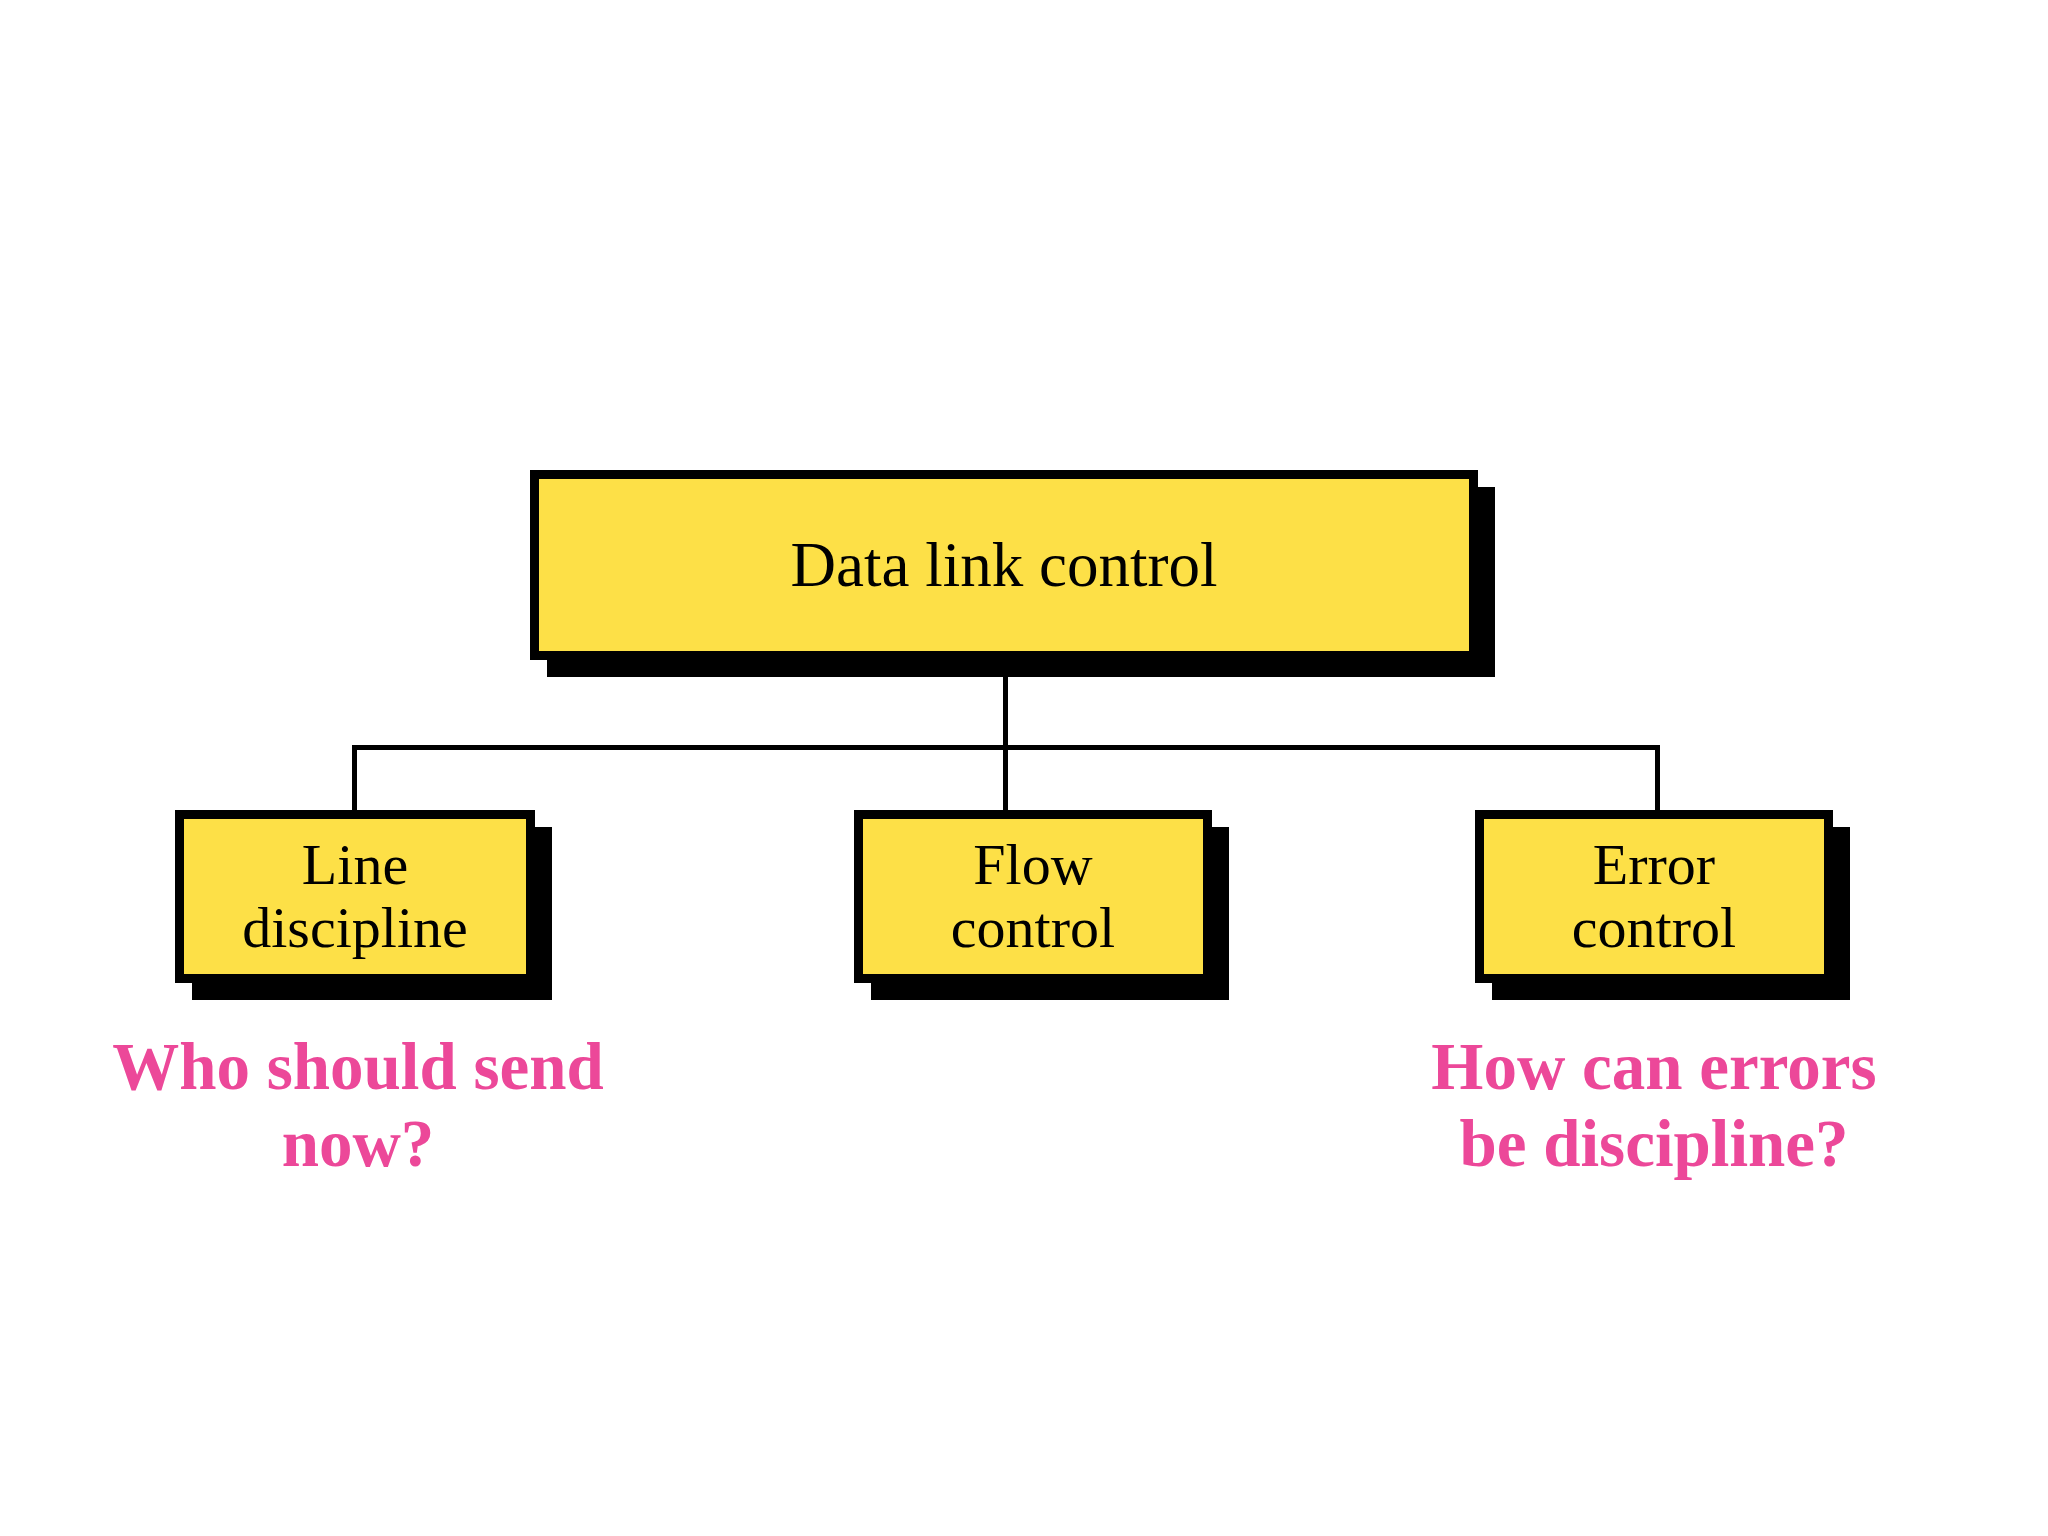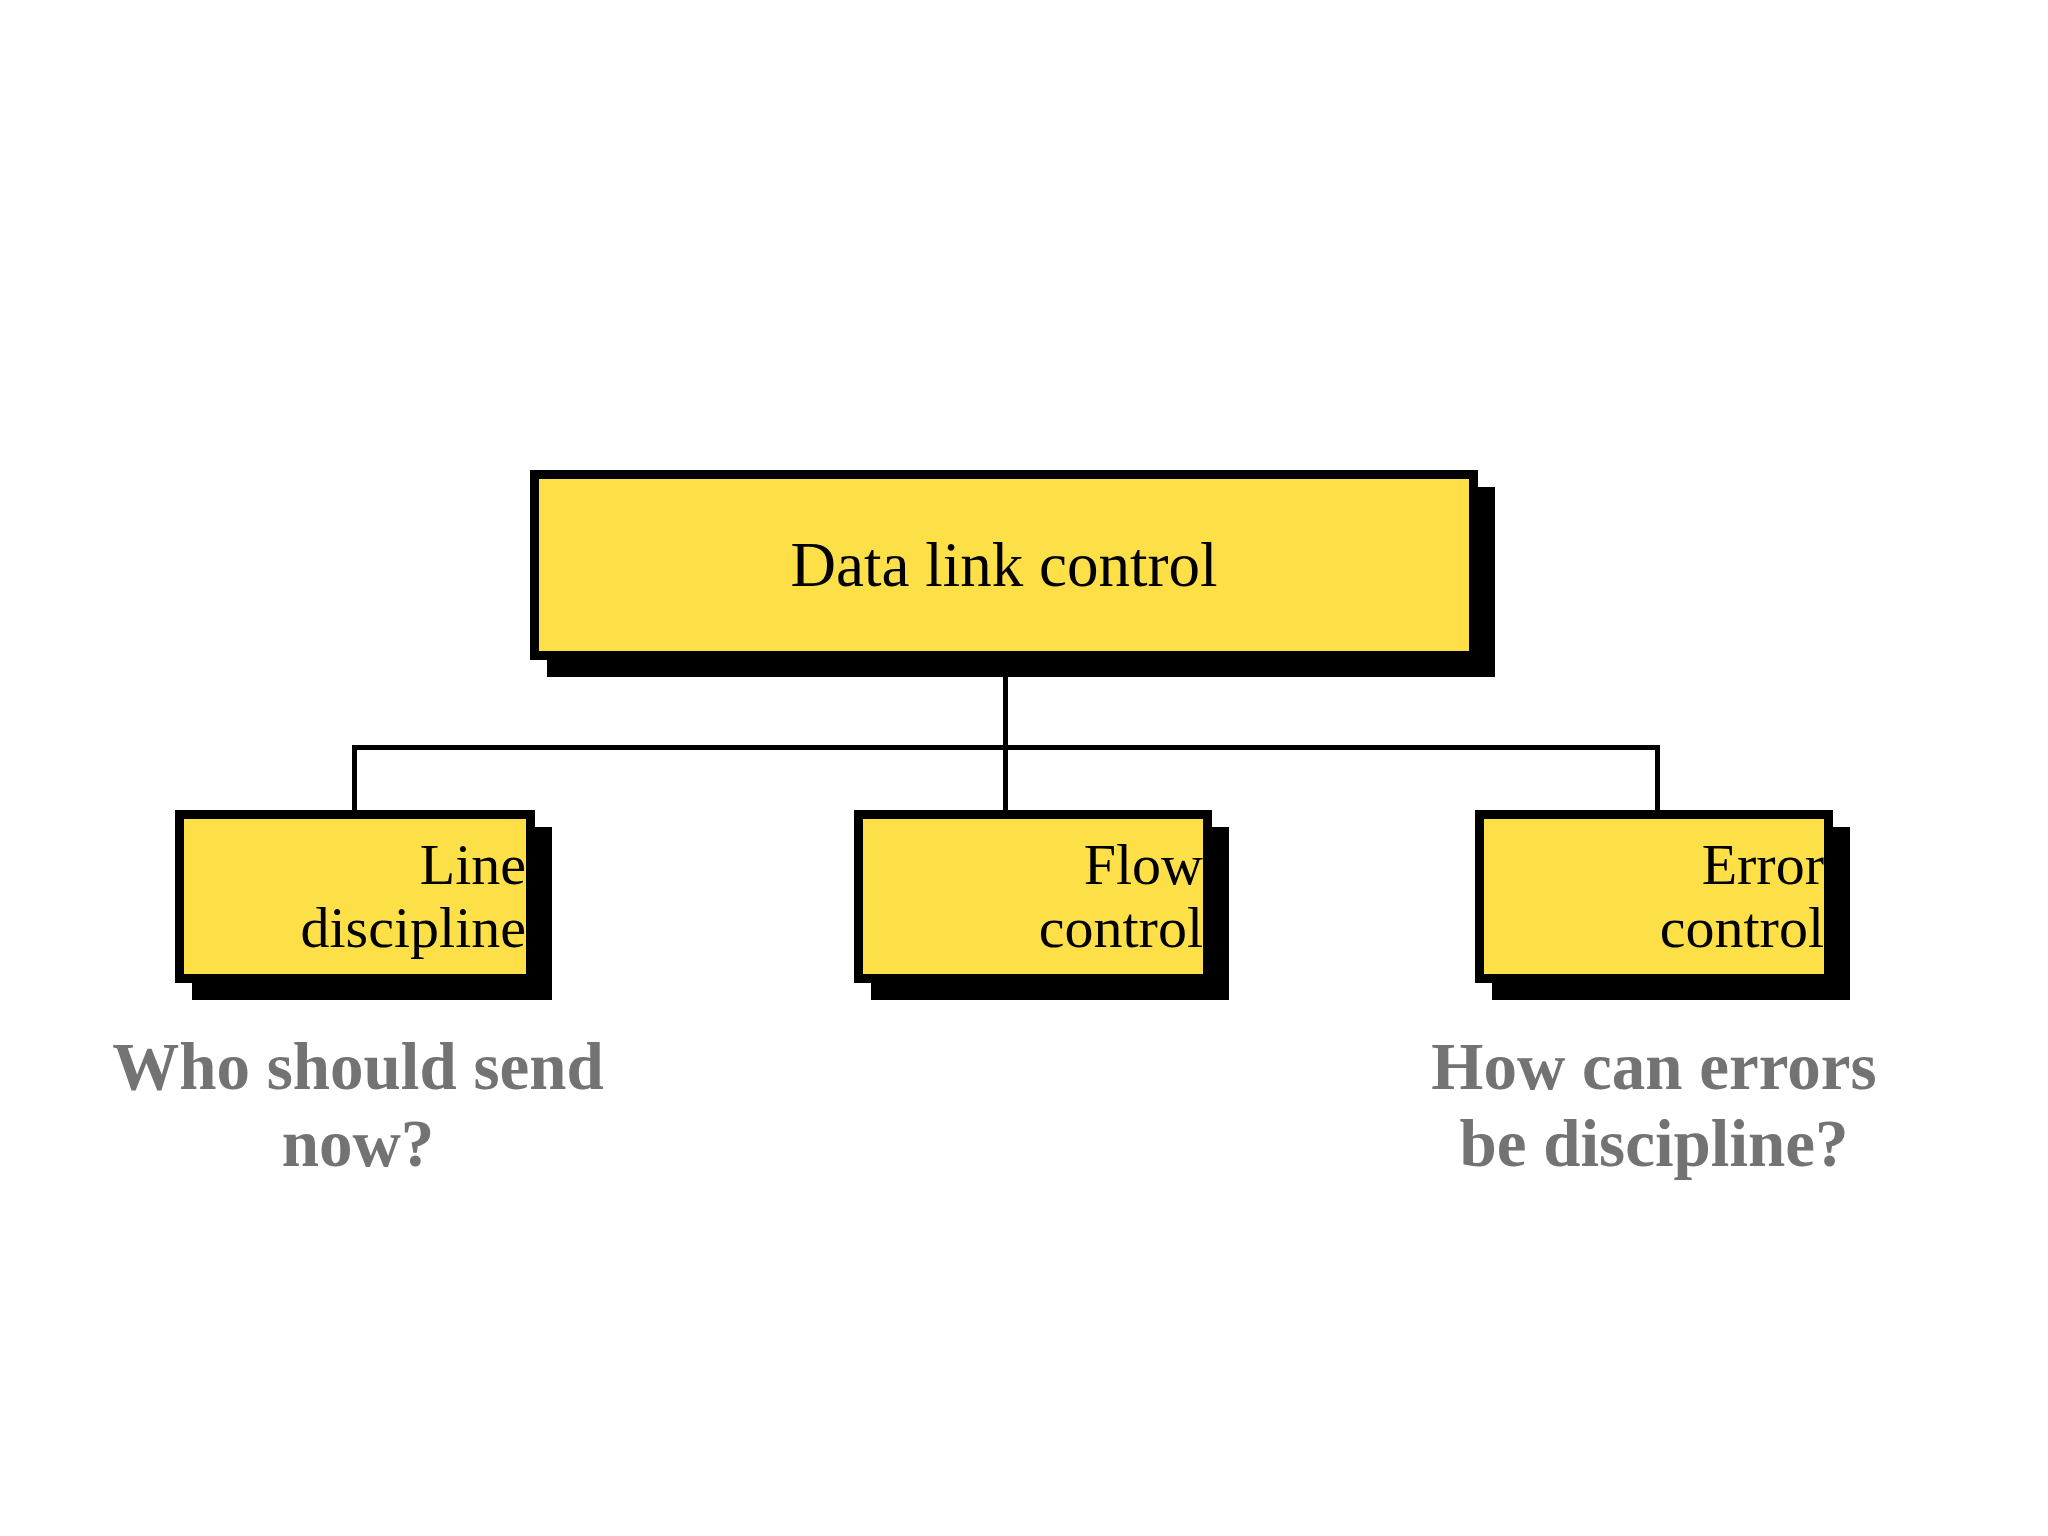--- a/index.html
+++ b/index.html
@@ -33,21 +33,20 @@
     width: 948px;
     height: 190px;
     font-size: 63px;
     line-height: 1.0;
   }
   .child-node {
     top: 810px;
     height: 173px;
     font-size: 58px;
     line-height: 1.08;
-    align-items: flex-end;
   }
   #node-line-discipline { left: 175px; width: 360px; }
   #node-flow-control    { left: 822px; width: 358px; margin-left: 32px; }
   #node-error-control   { left: 1475px; width: 358px; }
   .node-label-line { display: block; }
   .connector {
     position: absolute;
     background: #000000;
   }
   #connector-root-stem   { left: 1003px; top: 658px; width: 5px; height: 156px; }
@@ -55,21 +54,21 @@
   #connector-left-drop   { left: 352px;  top: 745px; width: 5px; height: 69px; }
   #connector-right-drop  { left: 1655px; top: 745px; width: 5px; height: 69px; }
   .question {
     position: absolute;
     top: 1028px;
     width: 660px;
     text-align: center;
     font-weight: bold;
     font-size: 67px;
     line-height: 1.15;
-    color: #737373;
+    color: #ec4899;
   }
   #question-line-discipline { left: 28px; }
   #question-flow-control    { left: 683px; }
   #question-error-control   { left: 1324px; }
   .question-line { display: block; }
 </style>
 </head>
 <body>
 
 <div class="node root-node">

